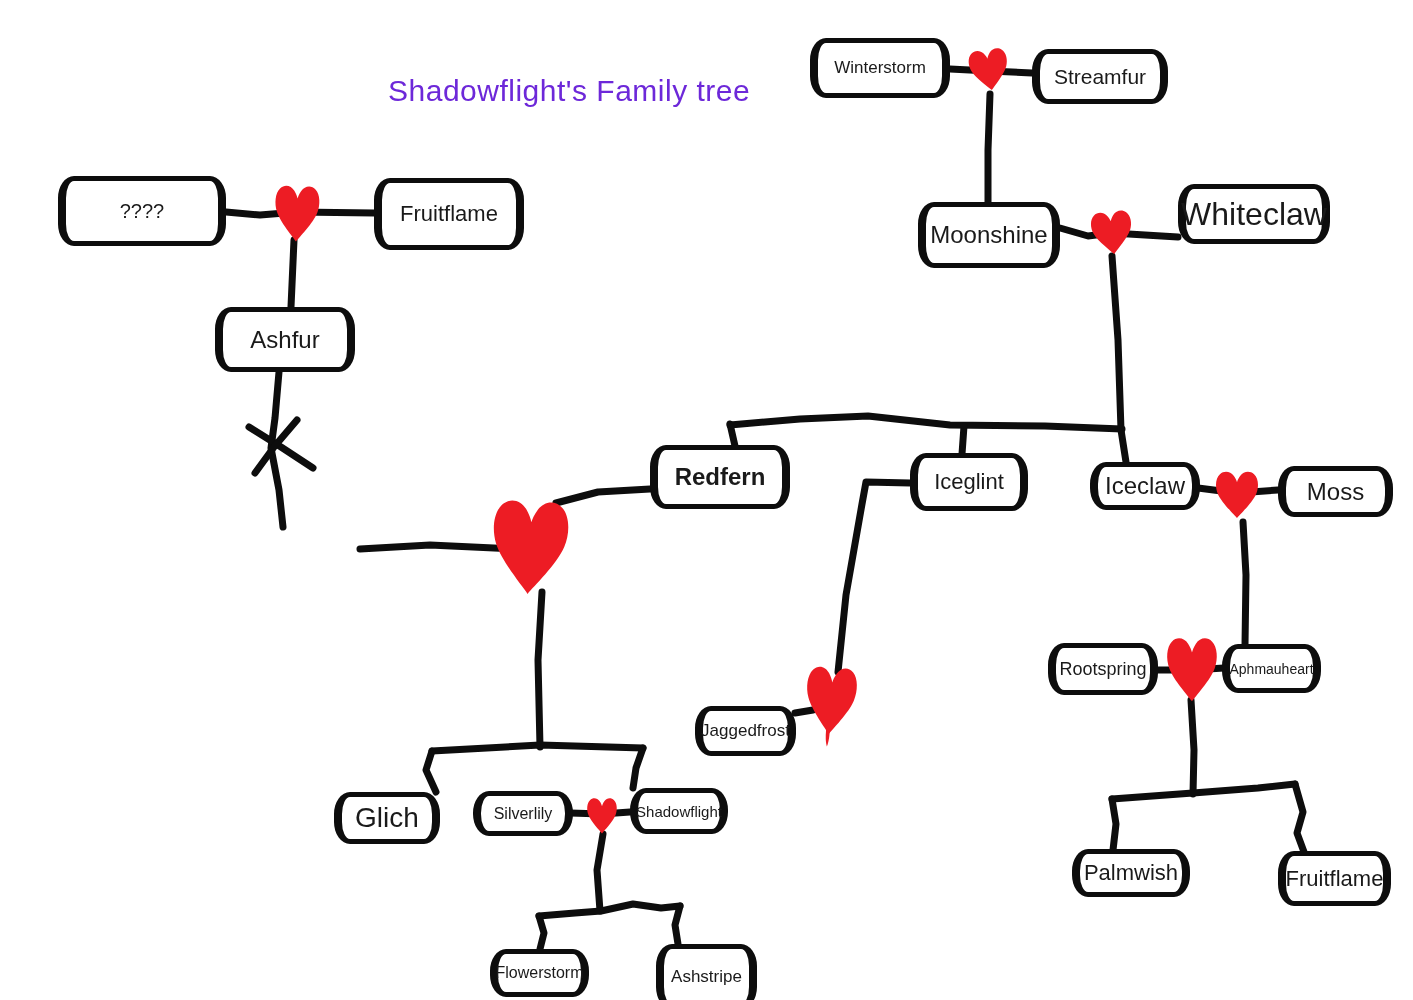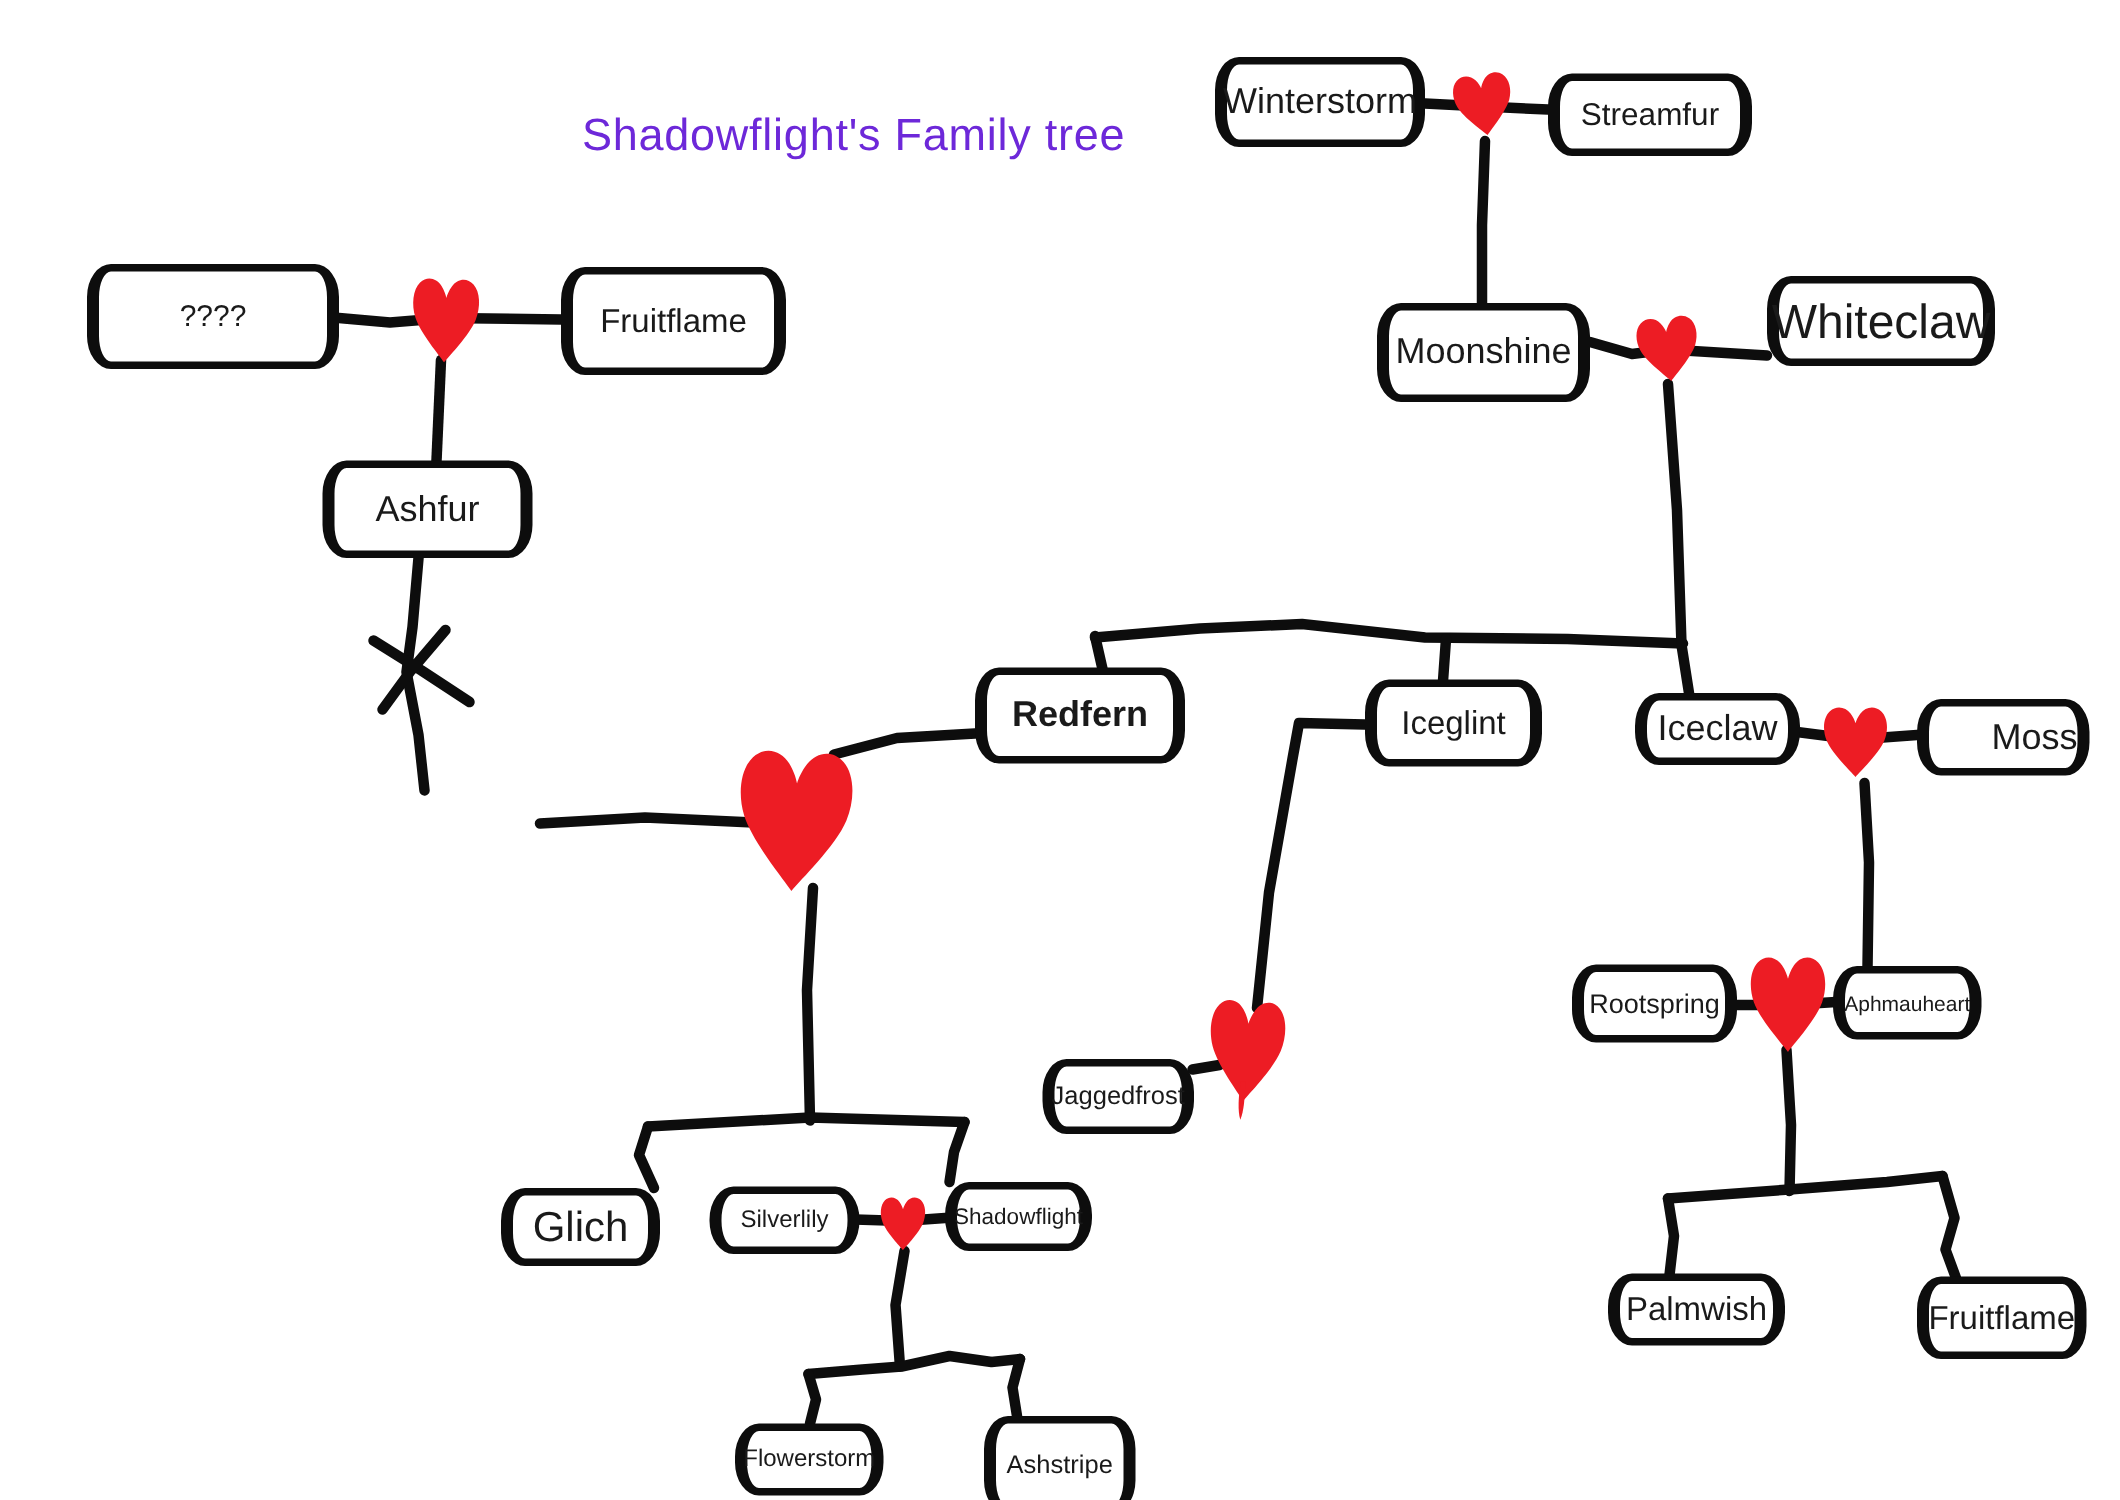--- a/index.html
+++ b/index.html
@@ -82,39 +82,39 @@
       </div>
       <div class="node" style="left: 374px; top: 178px; width: 150px; height: 72px; font-size: 22px;">
         <span>Fruitflame</span>
       </div>
       <div class="node" style="left: 215px; top: 307px; width: 140px; height: 65px; font-size: 24px;">
         <span>Ashfur</span>
       </div>
       <div class="node" style="left: 650px; top: 445px; width: 140px; height: 64px; font-size: 24px; font-weight: bold;">
         <span>Redfern</span>
       </div>
-      <div class="node" style="left: 810px; top: 38px; width: 140px; height: 60px; font-size: 24px;">
+      <div class="node" style="left: 810px; top: 38px; width: 140px; height: 60px; font-size: 17px;">
         <span>Winterstorm</span>
       </div>
       <div class="node" style="left: 1032px; top: 49px; width: 136px; height: 55px; font-size: 21px;">
         <span>Streamfur</span>
       </div>
       <div class="node" style="left: 918px; top: 202px; width: 142px; height: 66px; font-size: 24px;">
         <span>Moonshine</span>
       </div>
       <div class="node" style="left: 1178px; top: 184px; width: 152px; height: 60px; font-size: 32px;">
         <span>Whiteclaw</span>
       </div>
       <div class="node" style="left: 910px; top: 453px; width: 118px; height: 58px; font-size: 22px;">
         <span>Iceglint</span>
       </div>
       <div class="node" style="left: 1090px; top: 462px; width: 110px; height: 48px; font-size: 24px;">
         <span>Iceclaw</span>
       </div>
-      <div class="node" style="left: 1278px; top: 466px; width: 115px; height: 51px; font-size: 24px; justify-content: flex-end;">
+      <div class="node" style="left: 1278px; top: 466px; width: 115px; height: 51px; font-size: 24px;">
         <span>Moss</span>
       </div>
       <div class="node" style="left: 695px; top: 706px; width: 101px; height: 50px; font-size: 17px;">
         <span>Jaggedfrost</span>
       </div>
       <div class="node" style="left: 1048px; top: 643px; width: 110px; height: 52px; font-size: 18px;">
         <span>Rootspring</span>
       </div>
       <div class="node" style="left: 1222px; top: 644px; width: 99px; height: 49px; font-size: 14px;">
         <span>Aphmauheart</span>

